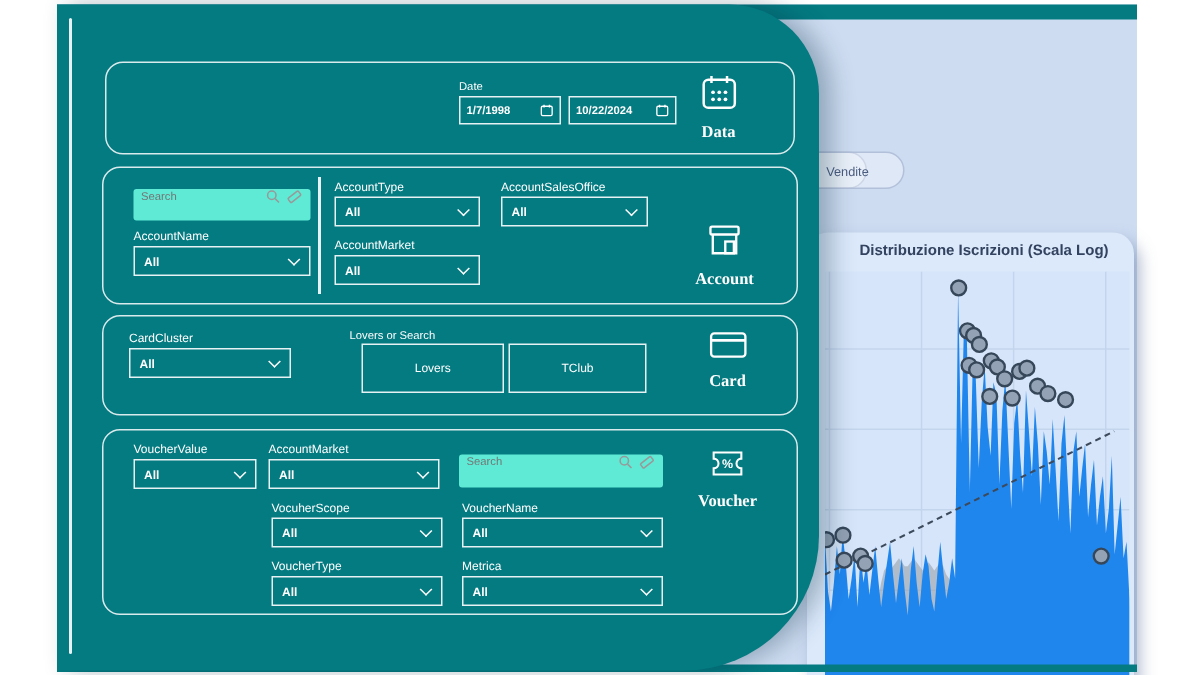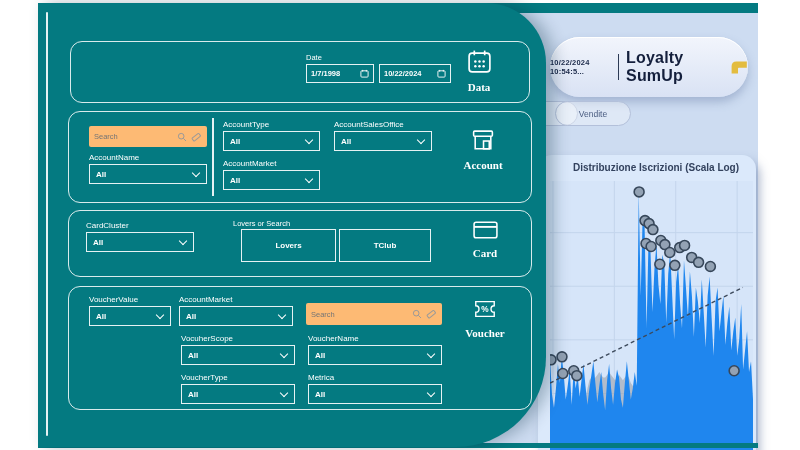--- a/index.html
+++ b/index.html
@@ -19,21 +19,21 @@
                  display:flex; align-items:center; justify-content:center; gap:7px; }
   .stamp { font-size:7.5px; font-weight:bold; color:#1c2a4a; letter-spacing:0.2px; }
   .pill-divider { width:1.5px; height:26px; background:#2c3a55; }
   .report-title { font-size:16px; font-weight:bold; color:#141f3c; letter-spacing:0.2px; }
   .logo-corner { width:22px; height:18px; margin-left:2px; }
 
   .btn-row-btn { position:absolute; height:25px; border:1px solid #b3c0da; border-radius:13px;
                  background:rgba(255,255,255,0.35); color:#4a5c80; font-size:8.5px;
                  display:flex; align-items:center; justify-content:center; top:98px; }
   .btn-partial { left:470px; width:70px; }
-  .btn-vendite { left:517px; width:76px; }
+  .btn-vendite { left:489px; width:76px; }
   .btn-iscrizioni { left:606px; width:80px; }
 
   .chart-card { position:absolute; left:500px; top:125px; width:218px; height:313px;
                 background:#dbe9fb; border-radius:14px;
                 box-shadow:4px 6px 10px rgba(100,120,160,0.5); overflow:hidden;margin-top:27px; }
   .chart-title { margin-top:7px; text-align:center; font-size:10px; font-weight:bold;
                  color:#33425e; white-space:nowrap; padding-left:18px; }
   .plot-wrap { position:absolute; left:12px; top:26px; width:203px; height:273px;
                background:#d6e5f9; }
   .plot-wrap svg { display:block; width:203px; height:273px; }
@@ -49,54 +49,46 @@
   .sec-data    { left:32px; top:38px;  width:460px; height:62px; }
   .sec-account { left:30px; top:108px; width:464px; height:92px; }
   .sec-card    { left:30px; top:207px; width:464px; height:67px; }
   .sec-voucher { left:30px; top:283px; width:464px; height:124px; }
 
   .lbl { position:absolute; font-size:8px; font-weight:normal; color:#ffffff; white-space:nowrap; }
   .dd { position:absolute; height:20px; border:1px solid rgba(255,255,255,0.9);
         display:flex; align-items:center; padding:0 6px; color:#fff; font-size:8px; font-weight:bold; }
   .dd .chev { position:absolute; right:7px; top:5px; width:6px; height:6px;
               border-right:1.4px solid #fff; border-bottom:1.4px solid #fff; transform:rotate(45deg); }
-  .searchbox { position:absolute; background:#fdba74; border-radius:2px; display:flex; align-items:center;
+  .searchbox { position:absolute; background:#5eead4; border-radius:2px; display:flex; align-items:flex-start;
                padding:0 5px; }
   .searchbox input { border:none; outline:none; flex:1; font-size:7.5px; color:#555; min-width:0;
                      font-family:"Liberation Sans", sans-serif; background:transparent; }
   .searchbox svg { flex:none; }
 
   .datebox { position:absolute; height:19px; border:1px solid rgba(255,255,255,0.9);
              display:flex; align-items:center; justify-content:space-between; padding:0 4px; }
   .datebox .dval { font-size:7.5px; color:#fff; font-weight:bold; }
 
   .icon-col { position:absolute; text-align:center; }
   .icon-col .icap { font-size:11px; font-weight:bold; color:#fff; margin-top:2px;font-family:Liberation Serif, serif; }
 
   .divider-v { position:absolute; width:2px; background:rgba(255,255,255,0.9); }
 
   .seg-btn { position:absolute; border:1px solid rgba(255,255,255,0.9); color:#fff;
-             font-size:8px; display:flex; align-items:center; justify-content:center;font-weight:bold; }
+             font-size:8px; display:flex; align-items:center; justify-content:center; }
 </style>
 </head>
 <body>
 
 <div class="stage">
 
   <div class="page">
     <div class="page-top-strip"></div>
 
-    <div class="header-pill">
-      <span class="stamp">10/22/2024 10:54:5...</span>
-      <span class="pill-divider"></span>
-      <span class="report-title">Loyalty SumUp</span>
-      <svg class="logo-corner" viewBox="0 0 22 18">
-        <path d="M2,17 L2,8 Q2,2 8,2 L21,2 L21,10 L11,10 Q10,10 10,11 L10,17 Z" fill="#e3bc3f"></path>
-      </svg>
-    </div>
 
     <div class="btn-row-btn btn-partial"></div>
     <div class="btn-row-btn btn-vendite">Vendite</div>
 
     <div class="chart-card">
       <div class="chart-title">Distribuzione Iscrizioni (Scala Log)</div>
       <div class="plot-wrap">
         <svg id="chart-svg" viewBox="0 0 205 275" preserveAspectRatio="none">
             <line x1="0" y1="52" x2="205" y2="52" stroke="#c3d5ec" stroke-width="1"></line>
             <line x1="0" y1="106" x2="205" y2="106" stroke="#c3d5ec" stroke-width="1"></line>
@@ -211,21 +203,21 @@
         <span>All</span>
         <span class="chev"></span>
       </div>
 
       <div class="lbl" style="left:154px; top:47px;">AccountMarket</div>
       <div class="dd" style="left:154px; top:58px; width:97px;">
         <span>All</span>
         <span class="chev"></span>
       </div>
 
-      <div class="icon-col" style="right:10px; top:16px; width:76px;">
+      <div class="icon-col" style="right:10px; top:36px; width:76px;">
         <svg width="26" height="25" viewBox="0 0 24 24">
           <rect x="3" y="3" width="18" height="5" rx="1" fill="none" stroke="#fff" stroke-width="1.5"></rect>
           <path d="M4.5 8 V20 H19.5 V8" fill="none" stroke="#fff" stroke-width="1.5"></path>
           <rect x="12.5" y="12.5" width="5.5" height="7.5" fill="none" stroke="#fff" stroke-width="1.5"></rect>
         </svg>
         <div class="icap">Account</div>
       </div>
     </div>
 
     <div class="section sec-card">

